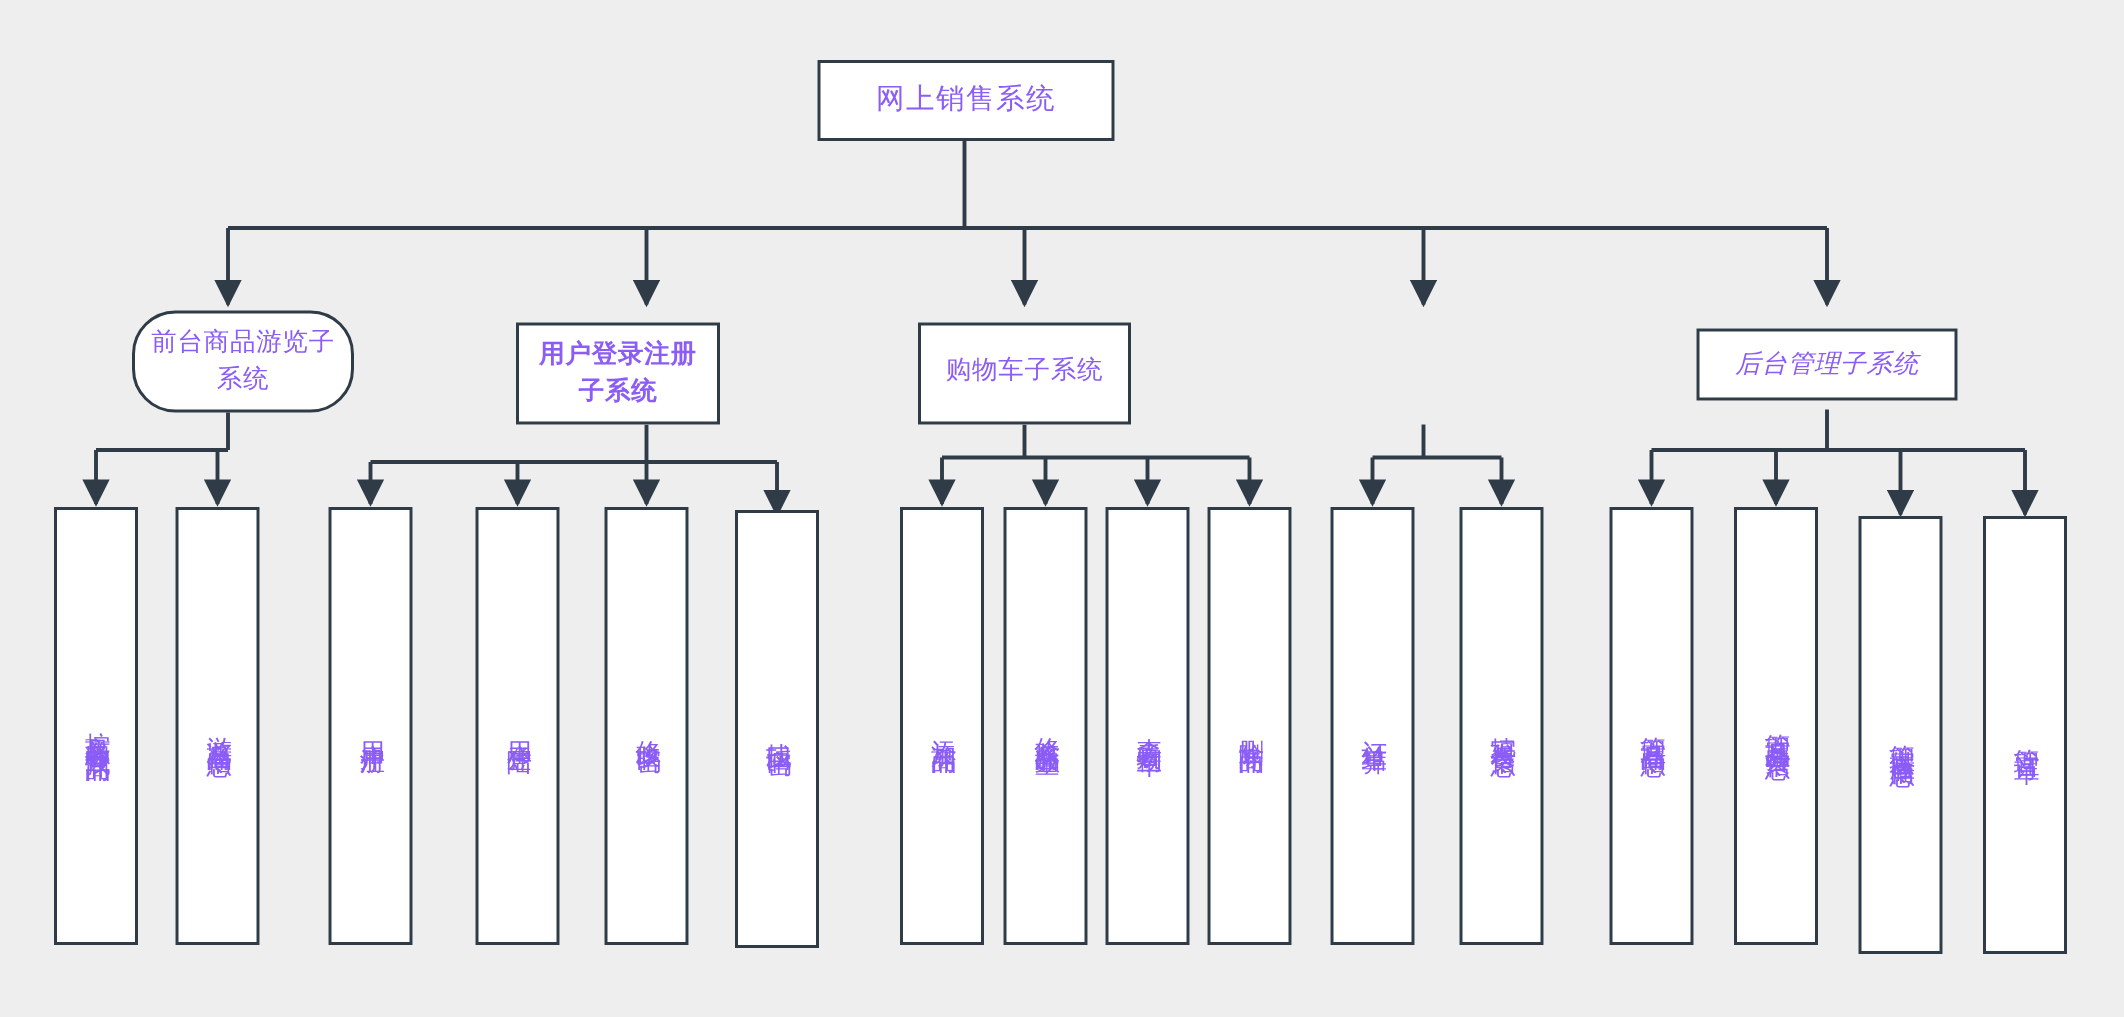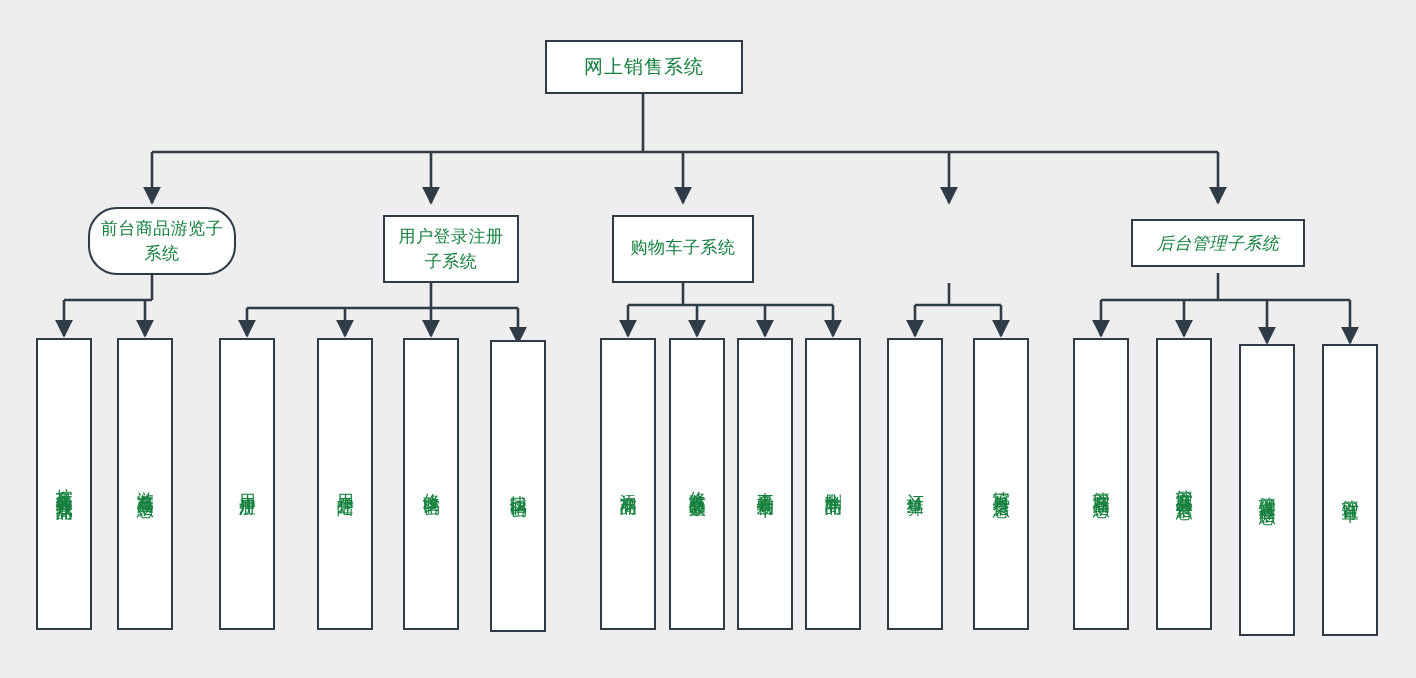--- a/index.html
+++ b/index.html
@@ -28,21 +28,21 @@
     pointer-events: none;
   }
   .node {
     position: absolute;
     box-sizing: border-box;
     background: #ffffff;
     border: 2.5px solid #2f3c48;
     display: flex;
     align-items: center;
     justify-content: center;
-    color: #15803d;
+    color: #8b5cf6;
   }
   .node.root {
     font-size: 19px;
     letter-spacing: 1px;
     line-height: 1.35;
     text-align: center;
   }
   .node.sub {
     font-size: 17px;
     letter-spacing: 0.5px;
@@ -121,21 +121,21 @@
   </svg>
 
   <div class="node root" style="left:545px; top:40px; width:198px; height:54px;">
     <span class="lbl">网上销售系统</span>
   </div>
 
   <div class="node sub" style="left:88px; top:207px; width:148px; height:68px;border-radius:29px;">
     <span class="lbl">前台商品游览子系统</span>
   </div>
 
-  <div class="node sub" style="left:383px; top:215px; width:136px; height:68px;">
+  <div class="node sub" style="left:344px; top:215px; width:136px; height:68px;font-weight:bold;">
     <span class="lbl">用户登录注册子系统</span>
   </div>
 
   <div class="node sub" style="left:612px; top:215px; width:142px; height:68px;font-family:Liberation Mono, monospace;">
     <span class="lbl">购物车子系统</span>
   </div>
 
 
   <div class="node sub" style="left:1131px; top:219px; width:174px; height:48px;font-style:italic;">
     <span class="lbl">后台管理子系统</span>

